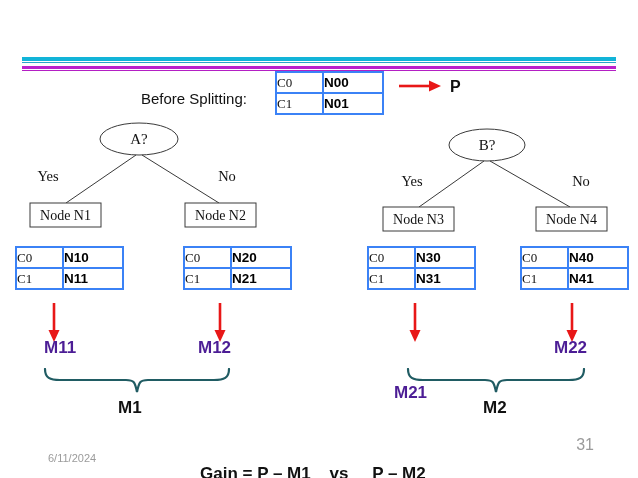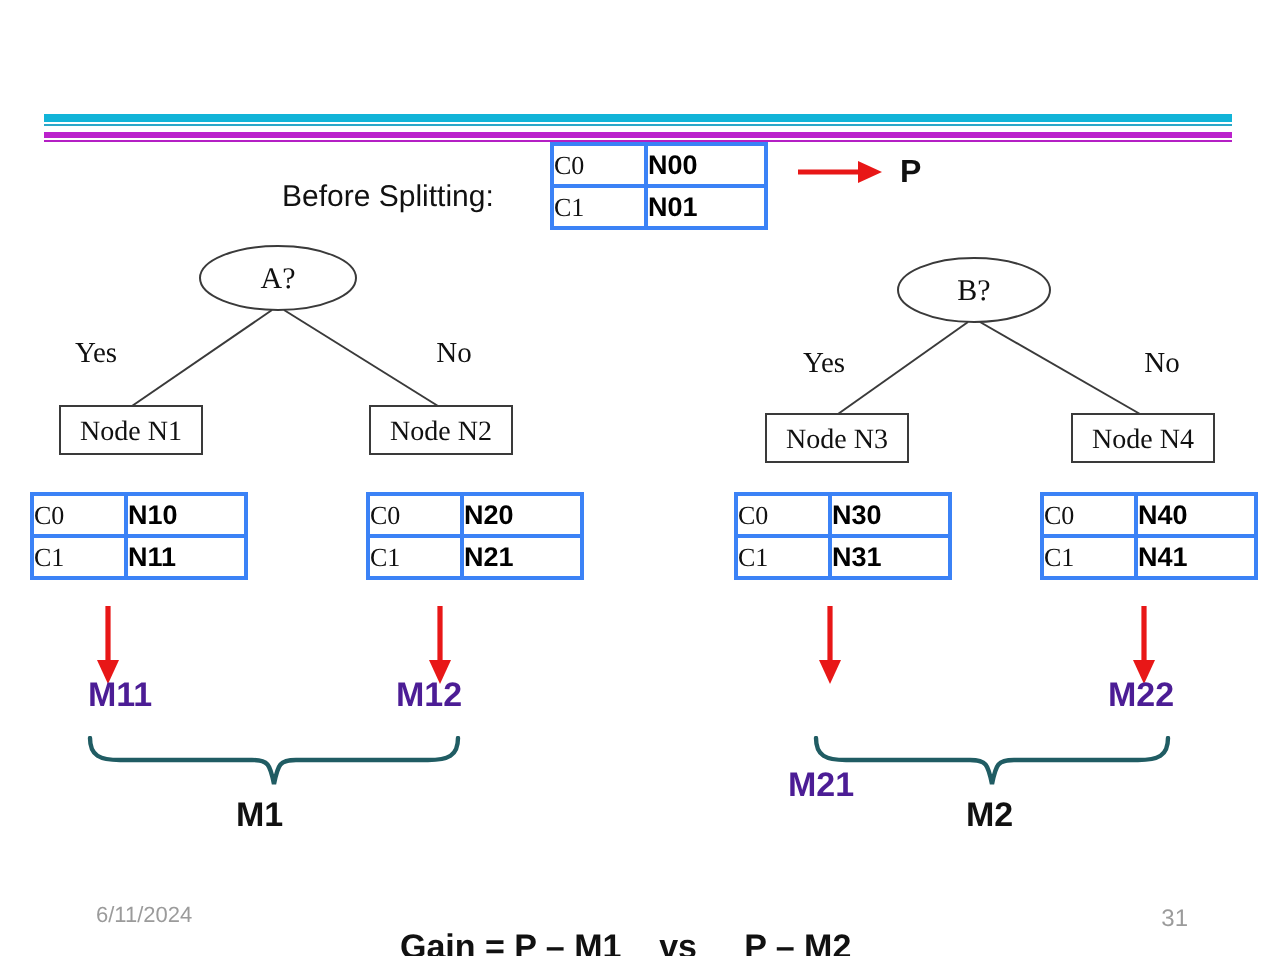--- a/index.html
+++ b/index.html
@@ -217,22 +217,22 @@
     right: 0;
     top: 452px;
     text-align: center;
     font-size: 11px;
     color: #9b9b9b;
   }
   #footer-center sup { font-size: 8px; vertical-align: super; }
   #footer-page {
     position: absolute;
     right: 44px;
-    top: 452px;
-    font-size: 12px;
+    top: 436px;
+    font-size: 16px;
     color: #9b9b9b;
   }
 </style>
 </head>
 <body>
 
 <div id="slide">
 
 
   <div class="rule" id="rule-cyan-thick"></div>

